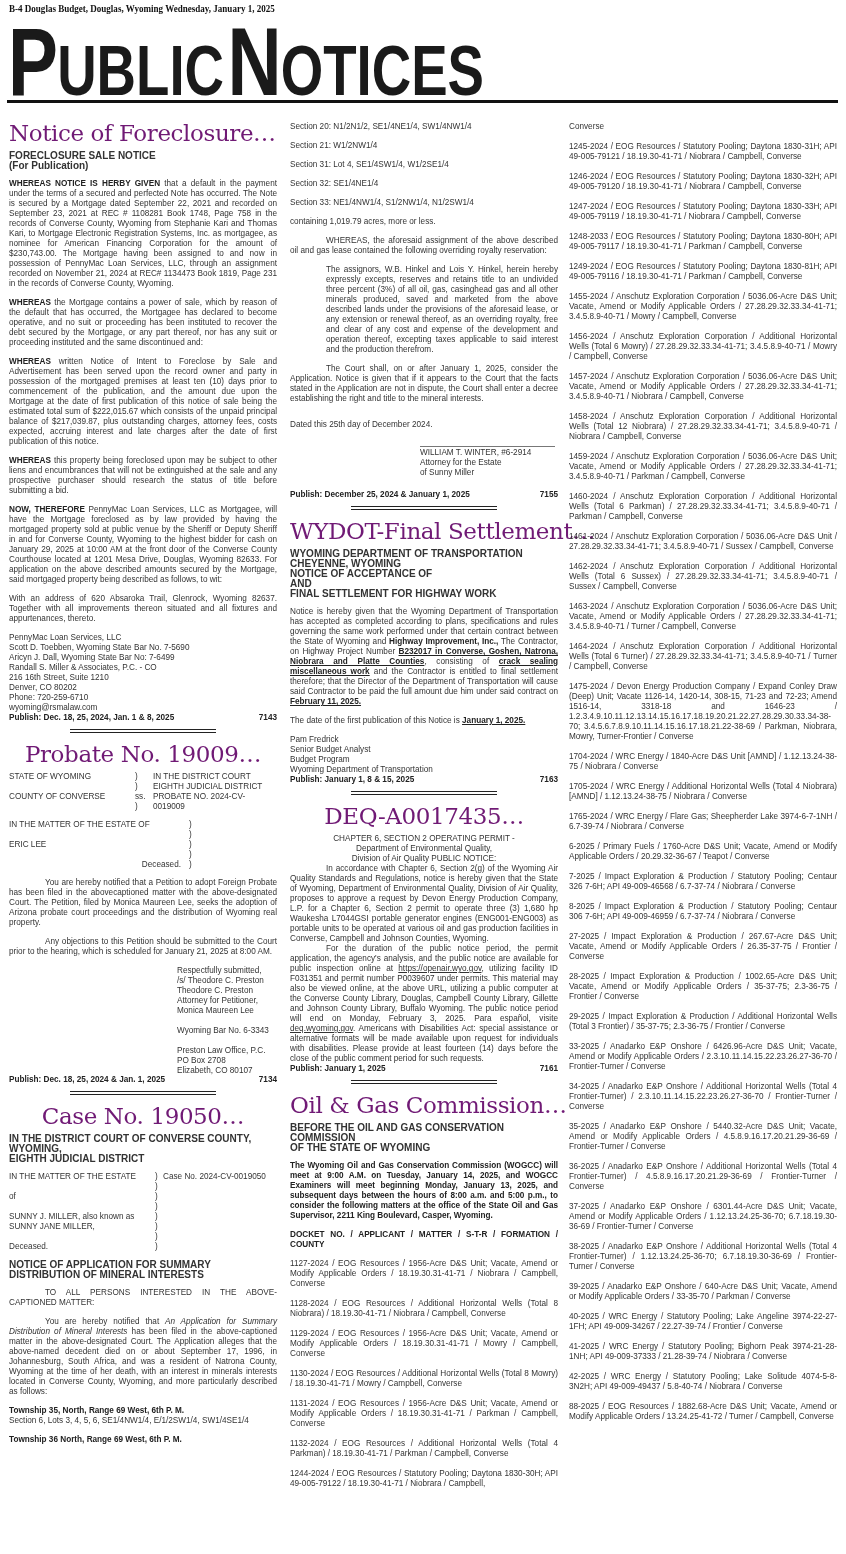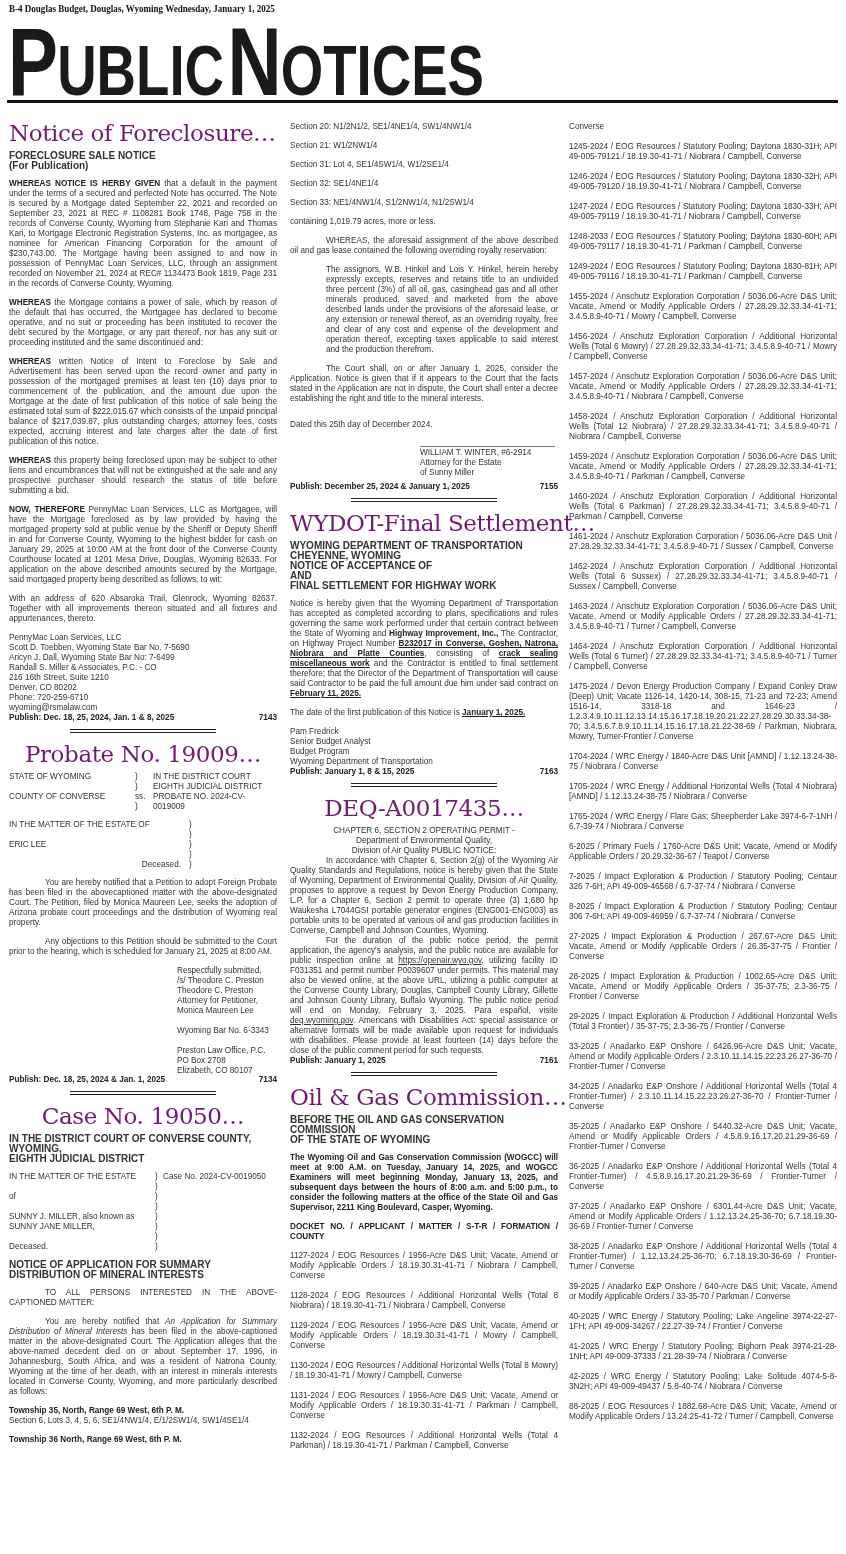--- a/index.html
+++ b/index.html
@@ -21,21 +21,21 @@
   p.tight { margin-bottom: 0; }
   .ind { text-indent: 36px; }
   .block { padding-left: 36px; margin-bottom: 9px; text-align: justify; }
   .b { font-weight: bold; color: #222; }
   .u { text-decoration: underline; }
   .pub { display: flex; justify-content: space-between; font-weight: bold; color: #222; margin-bottom: 6px; }
   .dbl { width: 146px; height: 4px; border-top: 1.5px solid #222; border-bottom: 1.5px solid #222; margin: 4px auto 6px; }
   .caption { display: grid; grid-template-columns: 126px 12px 1fr; margin-bottom: 8px; }
   .caption2 { display: grid; grid-template-columns: 180px 8px 1fr; margin-bottom: 8px; }
   .sig { padding-left: 168px; margin-bottom: 9px; }
-  .sig2 { padding-left: 130px; margin-bottom: 4px; }
+  .sig2 { padding-left: 130px; margin-bottom: 12px; }
   .sigline { border-top: 1px solid #777; width: 135px; margin-left: 130px; margin-bottom: 1px; }
   .notice-title { text-align: center; text-decoration: underline; margin-bottom: 8px; }
   .docket p { margin-bottom: 10px; }
 </style>
 </head>
 <body>
 
 <div class="folio">B-4 Douglas Budget, Douglas, Wyoming Wednesday, January 1, 2025</div>
 <div class="masthead">
   <span class="big">P</span><span class="small">UBLIC</span>&nbsp;<span class="big">N</span><span class="small">OTICES</span>
@@ -242,20 +242,21 @@
     </div>
     <p class="b">The Wyoming Oil and Gas Conservation Commission (WOGCC) will meet at 9:00 A.M. on Tuesday, January 14, 2025, and WOGCC Examiners will meet beginning Monday, January 13, 2025, and subsequent days between the hours of 8:00 a.m. and 5:00 p.m., to consider the following matters at the office of the State Oil and Gas Supervisor, 2211 King Boulevard, Casper, Wyoming.</p>
     <p class="b">DOCKET NO. / APPLICANT / MATTER / S-T-R / FORMATION / COUNTY</p>
     <div class="docket">
       <p>1127-2024 / EOG Resources / 1956-Acre D&amp;S Unit; Vacate, Amend or Modify Applicable Orders / 18.19.30.31-41-71 / Niobrara / Campbell, Converse</p>
       <p>1128-2024 / EOG Resources / Additional Horizontal Wells (Total 8 Niobrara) / 18.19.30-41-71 / Niobrara / Campbell, Converse</p>
       <p>1129-2024 / EOG Resources / 1956-Acre D&amp;S Unit; Vacate, Amend or Modify Applicable Orders / 18.19.30.31-41-71 / Mowry / Campbell, Converse</p>
       <p>1130-2024 / EOG Resources / Additional Horizontal Wells (Total 8 Mowry) / 18.19.30-41-71 / Mowry / Campbell, Converse</p>
       <p>1131-2024 / EOG Resources / 1956-Acre D&amp;S Unit; Vacate, Amend or Modify Applicable Orders / 18.19.30.31-41-71 / Parkman / Campbell, Converse</p>
       <p>1132-2024 / EOG Resources / Additional Horizontal Wells (Total 4 Parkman) / 18.19.30-41-71 / Parkman / Campbell, Converse</p>
+      <p>1244-2024 / EOG Resources / Statutory Pooling; Daytona 1830-30H; API 49-005-79122 / 18.19.30-41-71 / Niobrara / Campbell,</p>
     </div>
   </section>
 </div>
 
 <div class="col col3">
   <div class="docket">
     <p>Converse</p>
     <p>1245-2024 / EOG Resources / Statutory Pooling; Daytona 1830-31H; API 49-005-79121 / 18.19.30-41-71 / Niobrara / Campbell, Converse</p>
     <p>1246-2024 / EOG Resources / Statutory Pooling; Daytona 1830-32H; API 49-005-79120 / 18.19.30-41-71 / Niobrara / Campbell, Converse</p>
     <p>1247-2024 / EOG Resources / Statutory Pooling; Daytona 1830-33H; API 49-005-79119 / 18.19.30-41-71 / Niobrara / Campbell, Converse</p>

